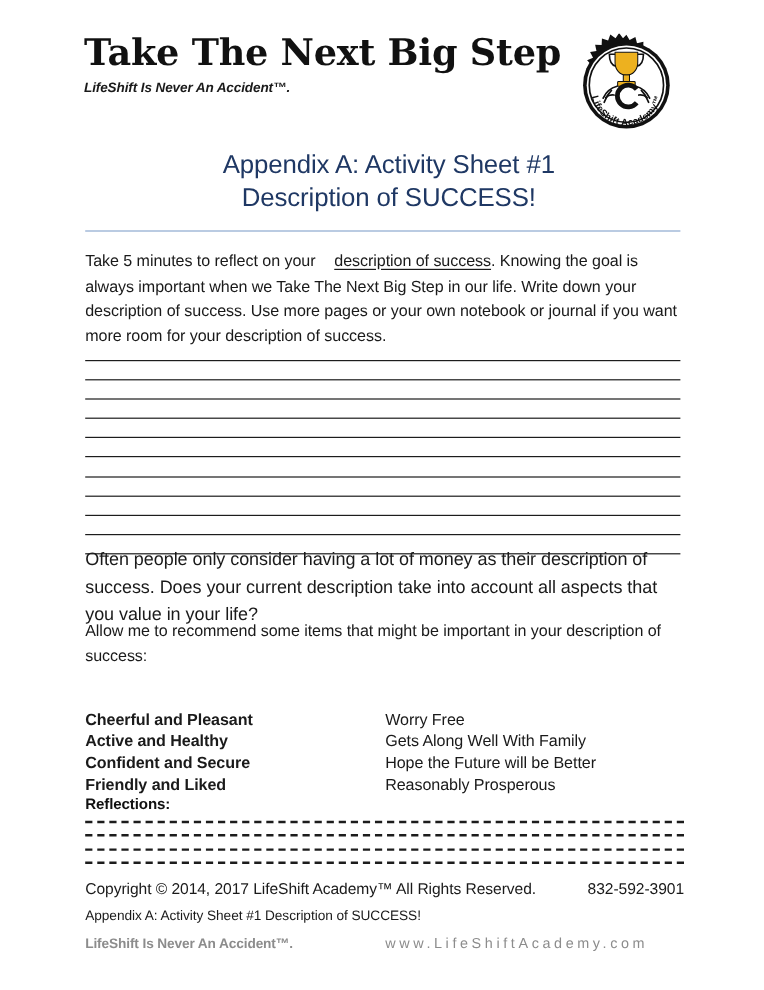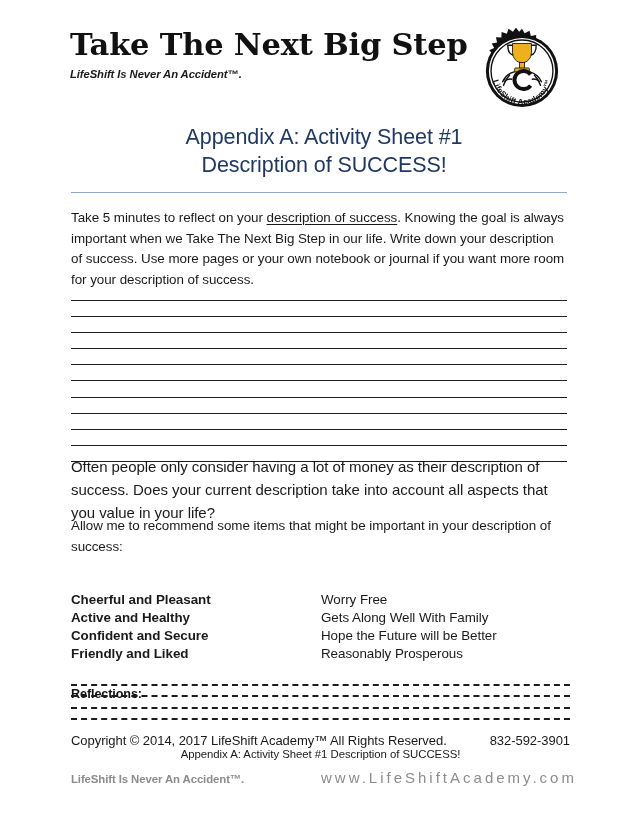--- a/index.html
+++ b/index.html
@@ -89,21 +89,21 @@
   .intro-para {
     position: absolute;
     left: 71px;
     top: 208px;
     width: 496px;
     font-size: 13.4px;
     line-height: 1.53;
     color: #1a1a1a;
     letter-spacing: -0.05px;
   }
-  .intro-para u { text-decoration: underline; text-underline-offset: 1.5px; }
+  .intro-para u { text-decoration: underline; text-underline-offset: 1.5px; margin-left: 12px; }
 
   
   .ruled-area {
     position: absolute;
     left: 71px;
     top: 300px;
     width: 496px;
   }
   .rule-line {
     height: 0;
@@ -150,21 +150,20 @@
 
   
   .reflections-label {
     position: absolute;
     left: 71px;
     top: 663px;
     font-size: 12.6px;
     font-weight: bold;
     color: #111;
     letter-spacing: -0.1px;
-    margin-top: 24px;
   }
   .dashed-area {
     position: absolute;
     left: 71px;
     top: 684px;
     width: 499px;
   }
   .dash-line {
     height: 0;
     border-top: 2px dashed #1c1c1c;
@@ -181,42 +180,42 @@
   }
   .footer-row1 {
     display: flex;
     justify-content: space-between;
     align-items: flex-start;
     font-size: 13px;
     color: #1a1a1a;
     letter-spacing: -0.05px;
   }
   .footer-row2 {
-    text-align: center;
+    text-align: left;
     font-size: 11.4px;
     color: #1a1a1a;
-    margin-top: 0;
+    margin-top: 10px;
     letter-spacing: -0.05px;
   }
   .footer-row3 {
     display: flex;
     align-items: baseline;
     margin-top: 9px;
     color: #8c8c8c;
   }
   .footer-tagline {
     font-size: 11.4px;
     font-weight: bold;
     color: #8c8c8c;
     width: 250px;
     flex: 0 0 250px;
     letter-spacing: -0.1px;
   }
   .footer-url {
-    font-size: 15px;
+    font-size: 12px;
     color: #8c8c8c;
     letter-spacing: 3.0px;
   }
 </style>
 </head>
 <body>
 
 <div class="page">
 
   <div class="header">

